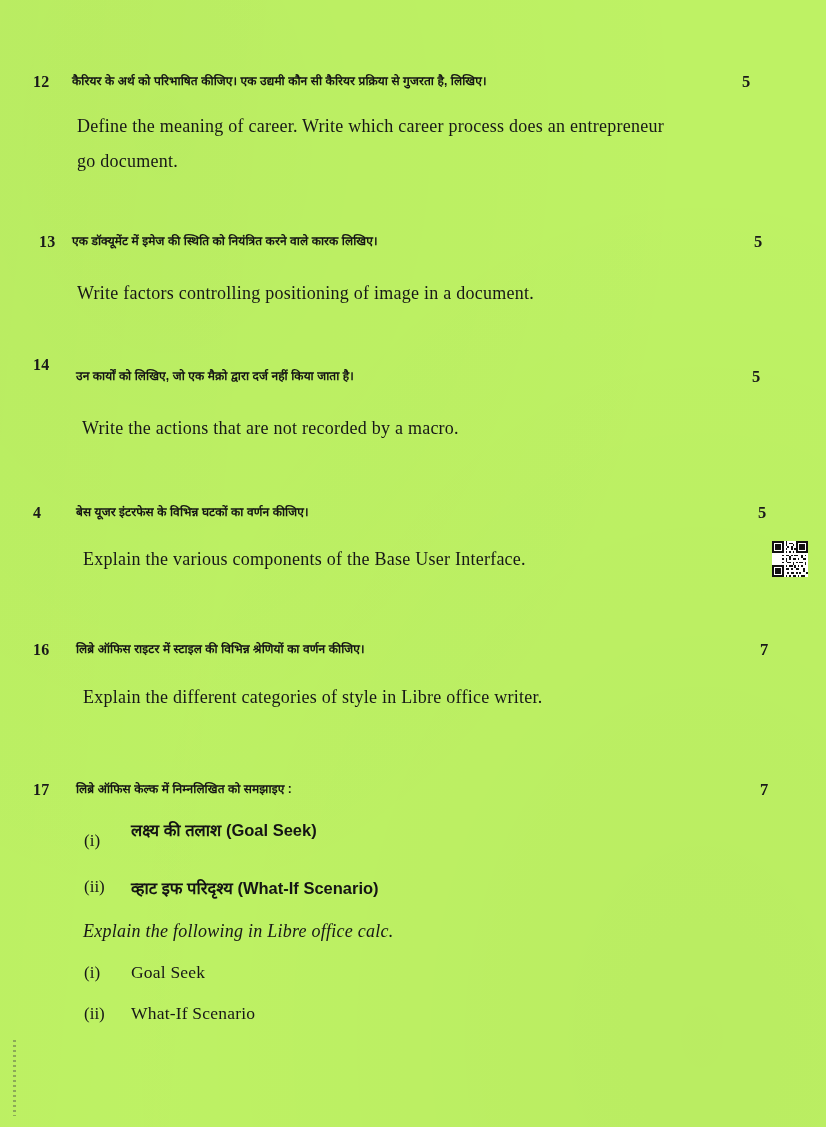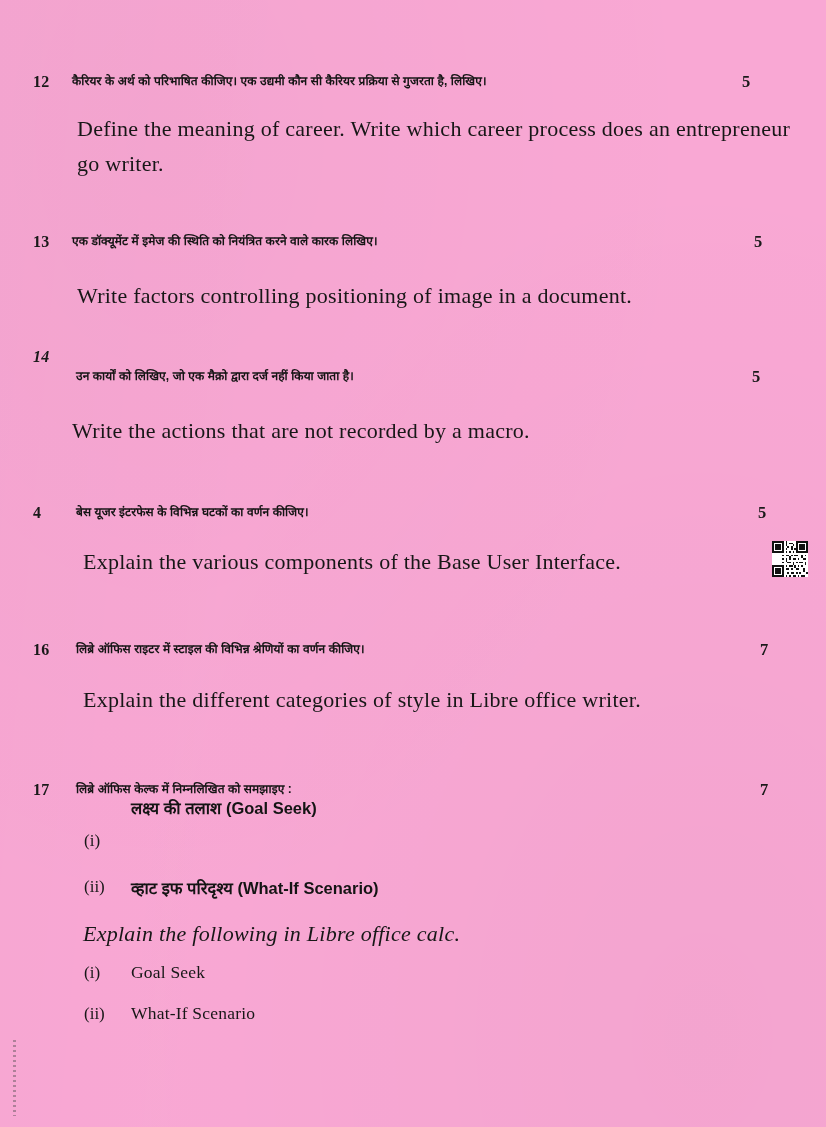--- a/index.html
+++ b/index.html
@@ -8,21 +8,21 @@
     background: #ffffff;
   }
   body {
     font-family: "Liberation Serif", "DejaVu Serif", serif;
     color: #1a1a1a;
   }
   #page {
     position: relative;
     width: 826px;
     height: 1127px;
-    background: #f9a8d4;
+    background: #bef264;
     overflow: hidden;
   }
   
   #scan-tone {
     position: absolute;
     inset: 0;
     background:
       radial-gradient(ellipse at 20% 12%, rgba(0,0,0,0.018), rgba(0,0,0,0) 60%),
       radial-gradient(ellipse at 85% 92%, rgba(0,0,0,0.022), rgba(0,0,0,0) 62%),
       linear-gradient(95deg, rgba(0,0,0,0.012), rgba(0,0,0,0) 35%);
@@ -60,21 +60,21 @@
     font-family: "Liberation Sans", "DejaVu Sans", sans-serif;
     font-size: 12px;
     font-weight: 600;
     letter-spacing: 0.1px;
     white-space: nowrap;
     color: #141414;
   }
   .line-en {
     position: absolute;
     font-family: "Liberation Serif", "DejaVu Serif", serif;
-    font-size: 22px;
+    font-size: 18px;
     white-space: nowrap;
     color: #171717;
     letter-spacing: 0.25px;
   }
   .sub-label {
     position: absolute;
     font-family: "Liberation Serif", "DejaVu Serif", serif;
     font-size: 17px;
     color: #171717;
   }
@@ -114,35 +114,35 @@
 <div id="page">
 
   <div id="scan-tone"></div>
   <div id="edge-artifact"></div>
 
   <div class="q-block">
     <div class="q-num" style="left:33px; top:73px;">12</div>
     <div class="q-marks" style="left:742px; top:72px;">5</div>
     <div class="line-hi" style="left:72px; top:72px;">कैरियर के अर्थ को परिभाषित कीजिए। एक उद्यमी कौन सी कैरियर प्रक्रिया से गुजरता है, लिखिए।</div>
     <div class="line-en" style="left:77px; top:116px;">Define the meaning of career. Write which career process does an entrepreneur</div>
-    <div class="line-en" style="left:77px; top:151px;">go  writer.</div>
-  </div>
-
-  <div class="q-block">
-    <div class="q-num" style="left:33px; top:233px;">13</div>
+    <div class="line-en" style="left:77px; top:151px;">go  document.</div>
+  </div>
+
+  <div class="q-block">
+    <div class="q-num" style="left:39px; top:233px;">13</div>
     <div class="q-marks" style="left:754px; top:232px;">5</div>
     <div class="line-hi" style="left:72px; top:232px;">एक डॉक्यूमेंट में इमेज की स्थिति को नियंत्रित करने वाले कारक लिखिए।</div>
     <div class="line-en" style="left:77px; top:283px;">Write factors controlling positioning of image in a document.</div>
   </div>
 
   <div class="q-block">
-    <div class="q-num" style="left:33px; top:348px;font-style:italic;">14</div>
+    <div class="q-num" style="left:33px; top:356px;">14</div>
     <div class="q-marks" style="left:752px; top:367px;">5</div>
     <div class="line-hi" style="left:76px; top:367px;">उन कार्यों को लिखिए, जो एक मैक्रो द्वारा दर्ज नहीं किया जाता है।</div>
-    <div class="line-en" style="left:72px; top:418px;">Write the actions that are not recorded by a macro.</div>
+    <div class="line-en" style="left:82px; top:418px;">Write the actions that are not recorded by a macro.</div>
   </div>
 
   <div class="q-block">
     <div class="q-num" style="left:33px; top:504px;">4</div>
     <div class="q-marks" style="left:758px; top:503px;">5</div>
     <div class="line-hi" style="left:76px; top:503px;">बेस यूजर इंटरफेस के विभिन्न घटकों का वर्णन कीजिए।</div>
     <div class="line-en" style="left:83px; top:549px;">Explain the various components of the Base User Interface.</div>
   </div>
 
   <div id="qr-code">
@@ -227,21 +227,21 @@
     <div class="line-hi" style="left:76px; top:640px;">लिब्रे ऑफिस राइटर में स्टाइल की विभिन्न श्रेणियों का वर्णन कीजिए।</div>
     <div class="line-en" style="left:83px; top:687px;">Explain the different categories of style in Libre office writer.</div>
   </div>
 
   <div class="q-block">
     <div class="q-num" style="left:33px; top:781px;">17</div>
     <div class="q-marks" style="left:760px; top:780px;">7</div>
     <div class="line-hi" style="left:76px; top:780px;">लिब्रे ऑफिस केल्क में निम्नलिखित को समझाइए :</div>
 
     <div class="sub-label" style="left:84px; top:831px;">(i)</div>
-    <div class="sub-text-hi" style="left:131px; top:796px;">लक्ष्य की तलाश (Goal Seek)</div>
+    <div class="sub-text-hi" style="left:131px; top:818px;">लक्ष्य की तलाश (Goal Seek)</div>
 
     <div class="sub-label" style="left:84px; top:877px;">(ii)</div>
     <div class="sub-text-hi" style="left:131px; top:876px;">व्हाट इफ परिदृश्य (What-If Scenario)</div>
 
     <div class="line-en" style="left:83px; top:921px;font-style:italic;">Explain the following in Libre office calc.</div>
 
     <div class="sub-label" style="left:84px; top:963px;">(i)</div>
     <div class="sub-text-en" style="left:131px; top:962px;">Goal Seek</div>
 
     <div class="sub-label" style="left:84px; top:1004px;">(ii)</div>

